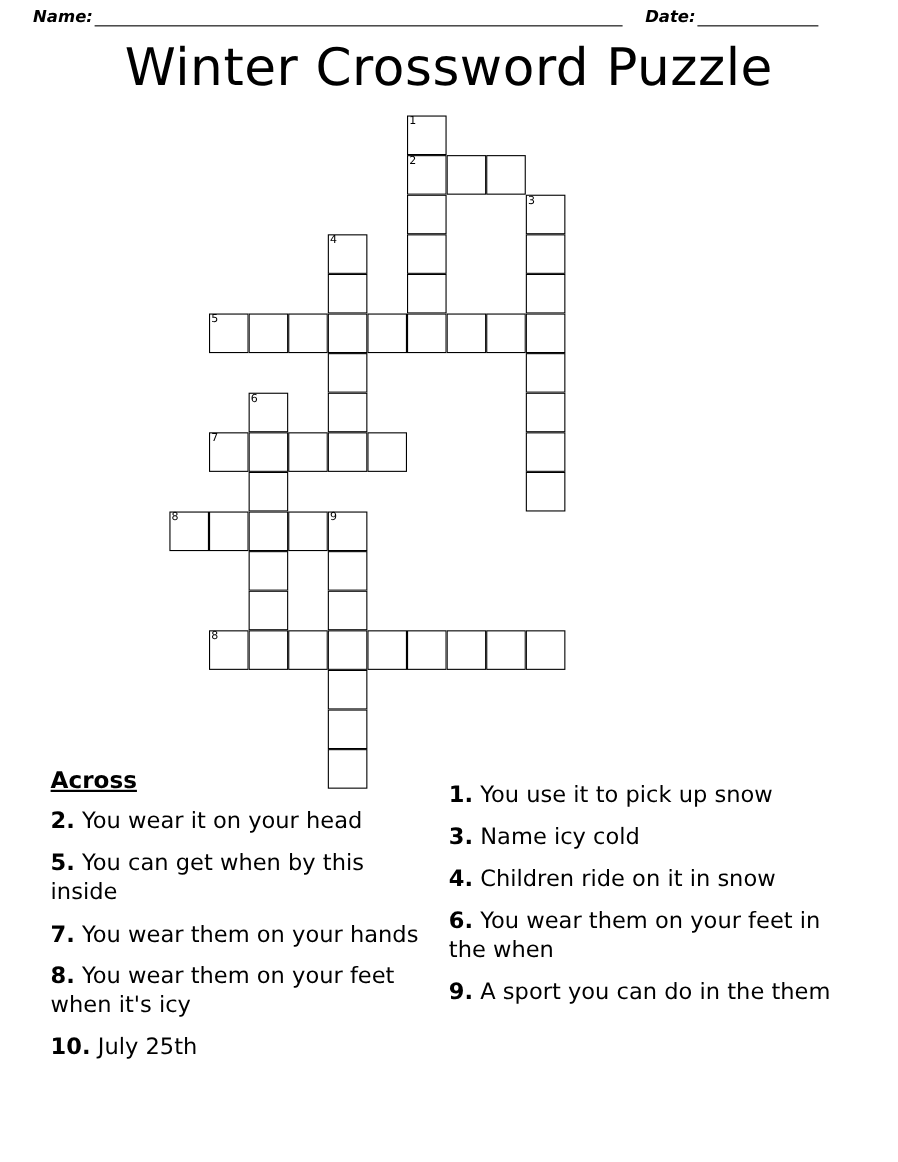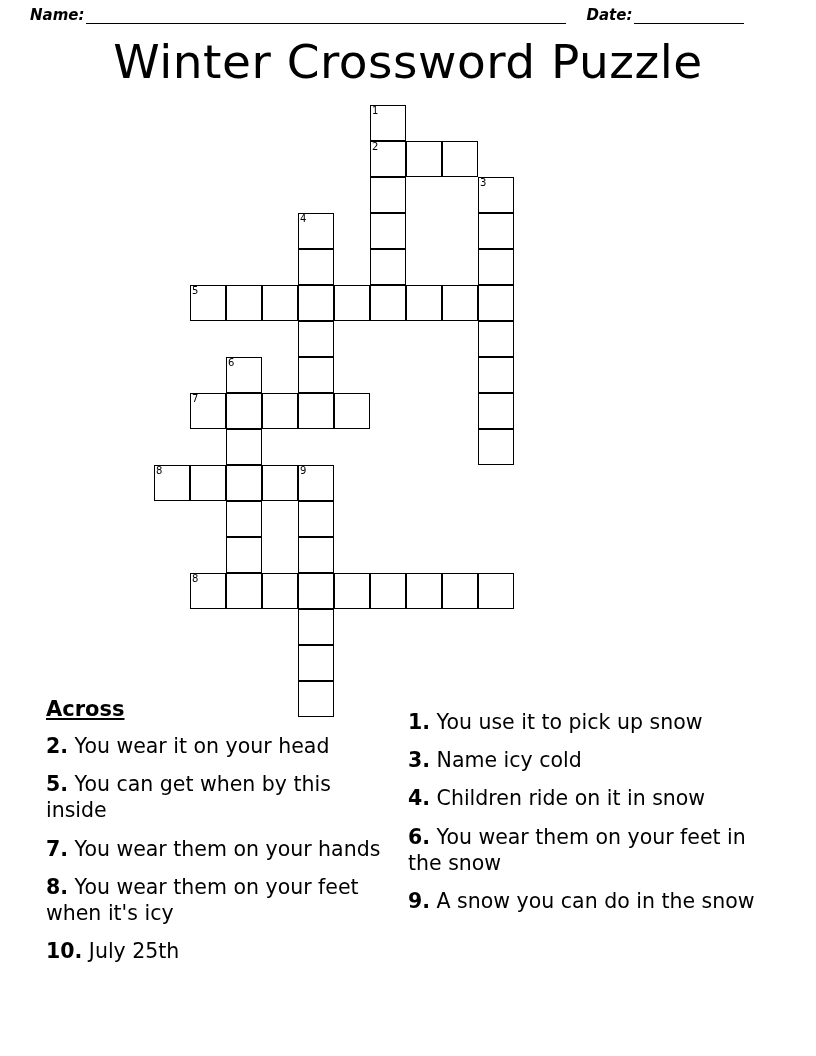--- a/index.html
+++ b/index.html
@@ -204,17 +204,17 @@
         <div class="clue"><b>7.</b><span> You wear them on your hands</span></div>
         <div class="clue"><b>8.</b><span> You wear them on your feet when it's icy</span></div>
         <div class="clue"><b>10.</b><span> July 25th</span></div>
       </div>
   </div>
   <div class="clue-col down">
     <div id="down-list">
         <div class="clue"><b>1.</b><span> You use it to pick up snow</span></div>
         <div class="clue"><b>3.</b><span> Name icy cold</span></div>
         <div class="clue"><b>4.</b><span> Children ride on it in snow</span></div>
-        <div class="clue"><b>6.</b><span> You wear them on your feet in the snow</span></div>
-        <div class="clue"><b>9.</b><span> A snow you can do in the snow</span></div>
+        <div class="clue"><b>6.</b><span> You wear them on your feet in the when</span></div>
+        <div class="clue"><b>9.</b><span> A sport you can do in the them</span></div>
       </div>
   </div>
 </div>
 
 </body></html>

